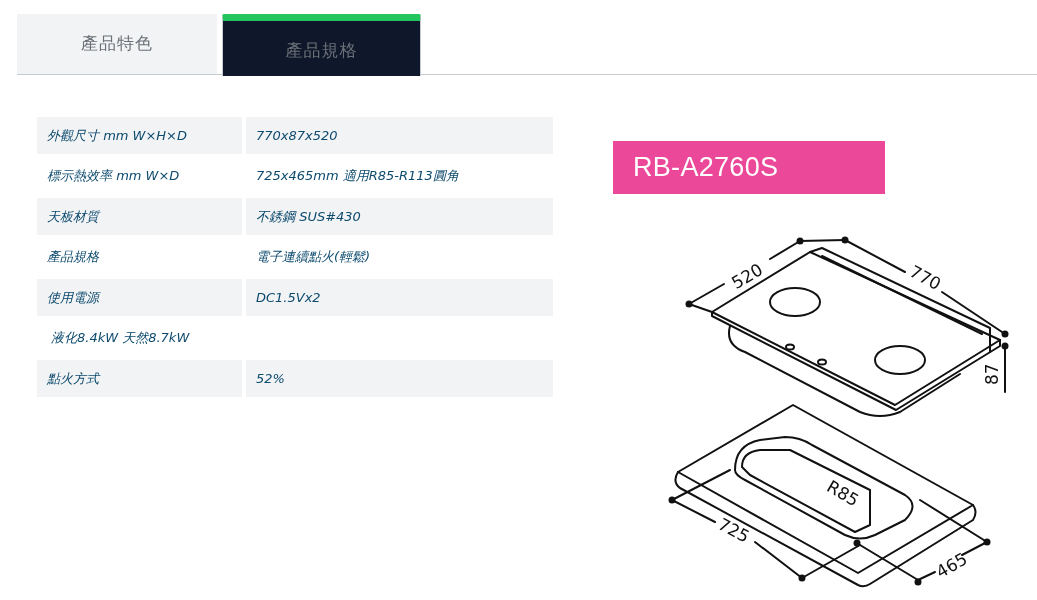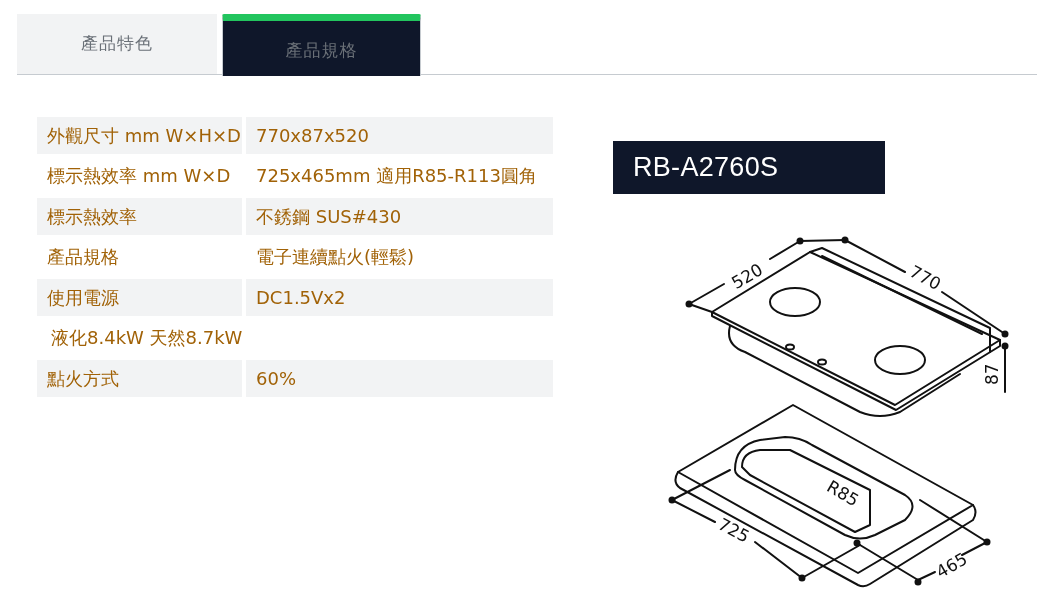--- a/index.html
+++ b/index.html
@@ -9,27 +9,27 @@
   .tabs { position: absolute; left: 17px; top: 14px; width: 1020px; height: 61px; }
   .tabs .baseline { position: absolute; left: 0; right: 0; top: 60px; height: 1px; background: #c6cbd0; }
   .tab { position: absolute; top: 0; height: 61px; display: flex; align-items: center; justify-content: center;
          font-size: 17px; color: #6a7077; cursor: pointer; letter-spacing: 1px; }
   .tab.inactive { left: 0; width: 200px; background: #f2f3f4; border-bottom: 1px solid #c6cbd0; padding-bottom: 2px; }
   .tab.active { left: 205px; width: 199px; background: #0f172a; border: 1px solid #c6cbd0; border-bottom: none;
                 border-top: 7px solid #22c55e; border-radius: 2px 2px 0 0; height: 62px; padding-top: 3px; z-index: 2; }
 
   .spec-table { position: absolute; left: 37px; top: 117px; width: 516px; }
   .spec-row { display: flex; height: 40.5px; }
-  .spec-row .cell { display: flex; align-items: center; font-size: 18px; color: #a16207; }
+  .spec-row .cell { display: flex; align-items: center; font-size: 13px; color: #0c4a6e; font-style: italic; }
   .spec-row .label { width: 205px; padding-left: 10px; }
   .spec-row .value { width: 307px; margin-left: 4px; padding-left: 10px; }
   .spec-row.shaded .label, .spec-row.shaded .value { background: #f2f3f4; }
   .spec-row .label, .spec-row .value { height: 37px; }
 
-  .model-badge { position: absolute; left: 613px; top: 141px; width: 272px; height: 53px; background: #0f172a;
+  .model-badge { position: absolute; left: 613px; top: 141px; width: 272px; height: 53px; background: #ec4899;
                  color: #ffffff; font-family: "Liberation Sans", sans-serif; font-size: 27px;
                  display: flex; align-items: center; padding-left: 20px; letter-spacing: 0.3px; }
 
   .diagram { position: absolute; left: 660px; top: 225px; width: 377px; height: 375px; }
   .diagram svg { width: 100%; height: 100%; }
 </style>
 </head>
 <body>
 
 <div class="tabs">
@@ -41,37 +41,37 @@
 <div class="spec-table">
   <div class="spec-row shaded">
     <div class="cell label">外觀尺寸 mm W×H×D</div>
     <div class="cell value">770x87x520</div>
   </div>
   <div class="spec-row">
     <div class="cell label">標示熱效率 mm W×D</div>
     <div class="cell value">725x465mm 適用R85-R113圓角</div>
   </div>
   <div class="spec-row shaded">
-    <div class="cell label">標示熱效率</div>
+    <div class="cell label">天板材質</div>
     <div class="cell value">不銹鋼 SUS#430</div>
   </div>
   <div class="spec-row">
     <div class="cell label">產品規格</div>
     <div class="cell value">電子連續點火(輕鬆)</div>
   </div>
   <div class="spec-row shaded">
     <div class="cell label">使用電源</div>
     <div class="cell value">DC1.5Vx2</div>
   </div>
   <div class="spec-row">
     <div class="cell value">液化8.4kW 天然8.7kW</div>
   </div>
   <div class="spec-row shaded">
     <div class="cell label">點火方式</div>
-    <div class="cell value">60%</div>
+    <div class="cell value">52%</div>
   </div>
 </div>
 
 <div class="model-badge">RB-A2760S</div>
 
 <div class="diagram">
   <svg viewBox="660 225 377 375" xmlns="http://www.w3.org/2000/svg">
     <g fill="none" stroke="#111" stroke-width="2" stroke-linejoin="round" stroke-linecap="round">
 
       <path d="M712 312 L810 252 L1000 340 L895 405 Z"></path>

